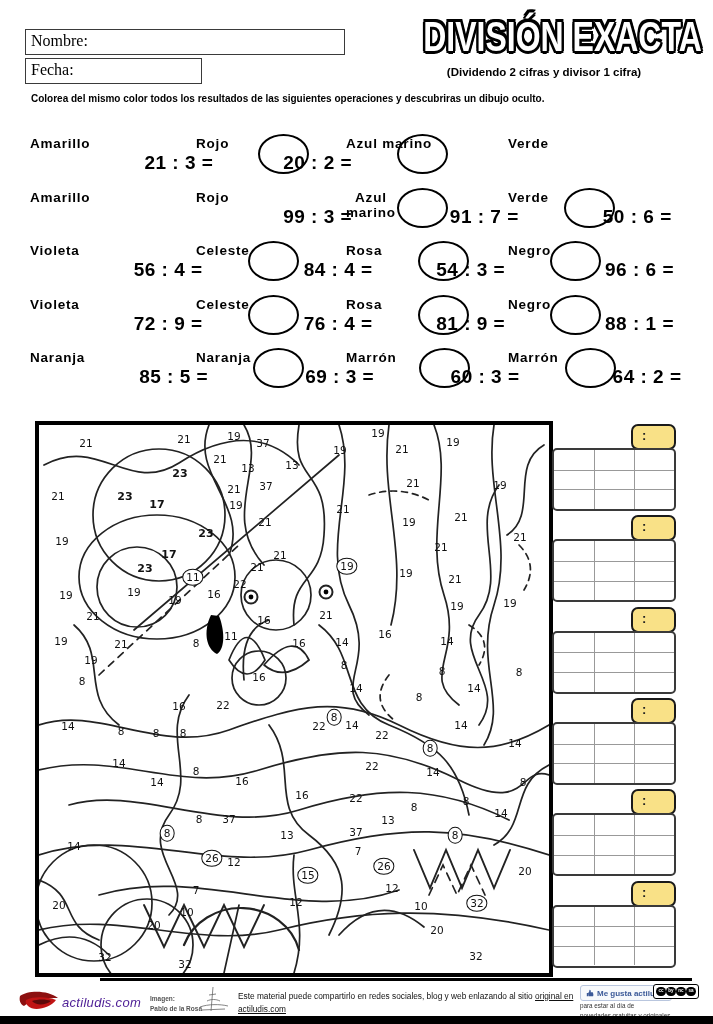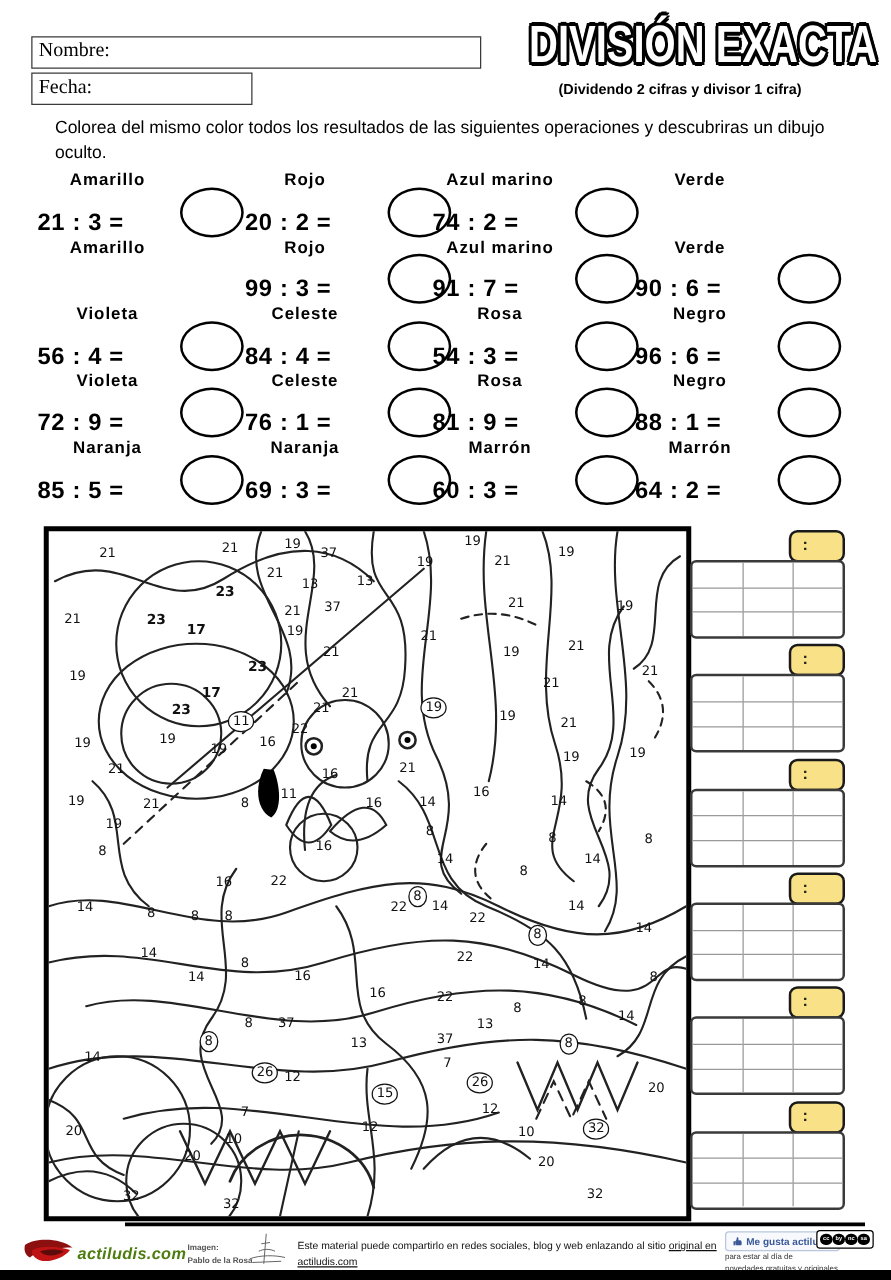--- a/index.html
+++ b/index.html
@@ -3,37 +3,37 @@
 <meta charset="utf-8">
 <style>
   html,body{margin:0;padding:0;}
   body{
     width:713px;height:1024px;position:relative;background:#fff;overflow:hidden;
     font-family:"Liberation Sans",sans-serif;color:#000;
   }
   
   .fieldbox{position:absolute;border:1.5px solid #3a3a3a;background:#fff;box-sizing:border-box;
     font-family:"Liberation Serif",serif;font-size:16px;padding:2px 5px;}
-  .name-box{left:25px;top:29px;width:360px;height:26px;}
+  .name-box{left:25px;top:29px;width:320px;height:26px;}
   .date-box{left:25px;top:58px;width:177px;height:26px;}
   .title{
     position:absolute;left:393px;top:14px;width:302px;text-align:center;white-space:nowrap;
     font-size:40px;font-weight:900;letter-spacing:0px;color:#fff;
     transform:scaleX(0.80) scaleY(1.05);transform-origin:center;
     text-shadow:3px 0 0 #000,-3px 0 0 #000,0 3px 0 #000,0 -3px 0 #000,
                 2.5px 2.5px 0 #000,-2.5px -2.5px 0 #000,2.5px -2.5px 0 #000,-2.5px 2.5px 0 #000;
   }
   .subtitle{position:absolute;left:393px;top:66px;width:302px;text-align:center;
     font-size:11.5px;font-weight:700;}
-  .instructions{position:absolute;left:44px;top:92px;width:630px;
-    font-size:14px;font-weight:400;line-height:1.4;}
+  .instructions{position:absolute;left:31px;top:92px;width:630px;
+    font-size:10px;font-weight:700;line-height:1.4;}
   
   .problems{position:absolute;left:30px;top:136px;display:grid;
     grid-template-columns:166px 150px 162px 158px;grid-auto-rows:53.6px;}
-  .pcell{display:flex;flex-direction:column;}
+  .pcell{display:flex;}
   .plabel{font-size:13.5px;font-weight:700;letter-spacing:0.8px;text-align:center;
     padding-right:54px;height:16px;}
   .prow{display:flex;align-items:flex-end;height:38px;gap:38px;}
   .pexpr{font-size:19px;font-weight:700;letter-spacing:0.5px;white-space:nowrap;}
   .pellipse{width:47px;height:36px;border:2.6px solid #000;border-radius:50%;
     margin-left:7px;flex-shrink:0;background:#fff;}
   
   .picture{position:absolute;left:35px;top:421px;width:510px;height:548px;
     border:4.5px solid #000;box-sizing:content-box;background:#fff;}
   .picture svg{position:absolute;left:0;top:0;width:510px;height:548px;}
@@ -49,22 +49,22 @@
     font-size:13px;font-weight:800;line-height:20px;padding-left:9px;color:#222;}
   .wgrid{position:absolute;left:0;top:24px;width:124px;height:63px;border:2px solid #3a3a3a;
     border-radius:5px;box-sizing:border-box;background:#fff;display:grid;
     grid-template-columns:1fr 1fr 1fr;grid-template-rows:1fr 1fr 1fr;overflow:hidden;}
   .wcell{border-left:1px solid #999;border-top:1px solid #999;}
   .wcell:nth-child(3n+1){border-left:none;}
   .wcell:nth-child(-n+3){border-top:none;}
   
   .footer-rule{position:absolute;left:100px;top:978px;width:592px;height:2.5px;background:#000;}
   .logo{position:absolute;left:18px;top:988px;width:42px;height:26px;}
-  .brand{position:absolute;left:62px;top:995px;font-size:13px;font-weight:700;
-    font-style:italic;color:#4d7c0f;letter-spacing:0.3px;}
+  .brand{position:absolute;left:62px;top:995px;font-size:13px;font-weight:400;
+    font-style:italic;color:#4c1d95;letter-spacing:0.3px;}
   .credit{position:absolute;left:150px;top:994px;font-size:6.5px;font-weight:700;
     color:#555;line-height:1.5;}
   .signature{position:absolute;left:196px;top:985px;width:34px;height:30px;}
   .share{position:absolute;left:238px;top:990px;width:340px;font-size:8.3px;
     color:#111;line-height:1.55;}
   .u{text-decoration:underline;}
   .megusta{position:absolute;left:580px;top:985px;height:12px;border:1px solid #b9c6de;
     border-radius:3px;background:#f7f9fc;display:flex;align-items:center;gap:3px;
     padding:1px 5px;font-size:8px;color:#3b5998;font-weight:700;}
   .megusta svg{width:8px;height:8px;}
@@ -96,24 +96,20 @@
     </div>
     <div class="pcell">
       <div class="plabel">Rojo</div>
       <div class="prow">
         <span class="pexpr">20 : 2 =</span>
         <div class="pellipse"></div>
       </div>
     </div>
     <div class="pcell">
       <div class="plabel">Azul marino</div>
-      <div class="prow">
-        <span class="pexpr">74 : 2 =</span>
-        <div class="pellipse"></div>
-      </div>
     </div>
     <div class="pcell">
       <div class="plabel">Verde</div>
     </div>
     <div class="pcell">
       <div class="plabel">Amarillo</div>
     </div>
     <div class="pcell">
       <div class="plabel">Rojo</div>
       <div class="prow">
@@ -124,21 +120,21 @@
     <div class="pcell">
       <div class="plabel">Azul marino</div>
       <div class="prow">
         <span class="pexpr">91 : 7 =</span>
         <div class="pellipse"></div>
       </div>
     </div>
     <div class="pcell">
       <div class="plabel">Verde</div>
       <div class="prow">
-        <span class="pexpr">90 : 6 =</span>
+        <span class="pexpr">50 : 6 =</span>
         <div class="pellipse"></div>
       </div>
     </div>
     <div class="pcell">
       <div class="plabel">Violeta</div>
       <div class="prow">
         <span class="pexpr">56 : 4 =</span>
         <div class="pellipse"></div>
       </div>
     </div>
@@ -166,21 +162,21 @@
     <div class="pcell">
       <div class="plabel">Violeta</div>
       <div class="prow">
         <span class="pexpr">72 : 9 =</span>
         <div class="pellipse"></div>
       </div>
     </div>
     <div class="pcell">
       <div class="plabel">Celeste</div>
       <div class="prow">
-        <span class="pexpr">76 : 1 =</span>
+        <span class="pexpr">76 : 4 =</span>
         <div class="pellipse"></div>
       </div>
     </div>
     <div class="pcell">
       <div class="plabel">Rosa</div>
       <div class="prow">
         <span class="pexpr">81 : 9 =</span>
         <div class="pellipse"></div>
       </div>
     </div>

